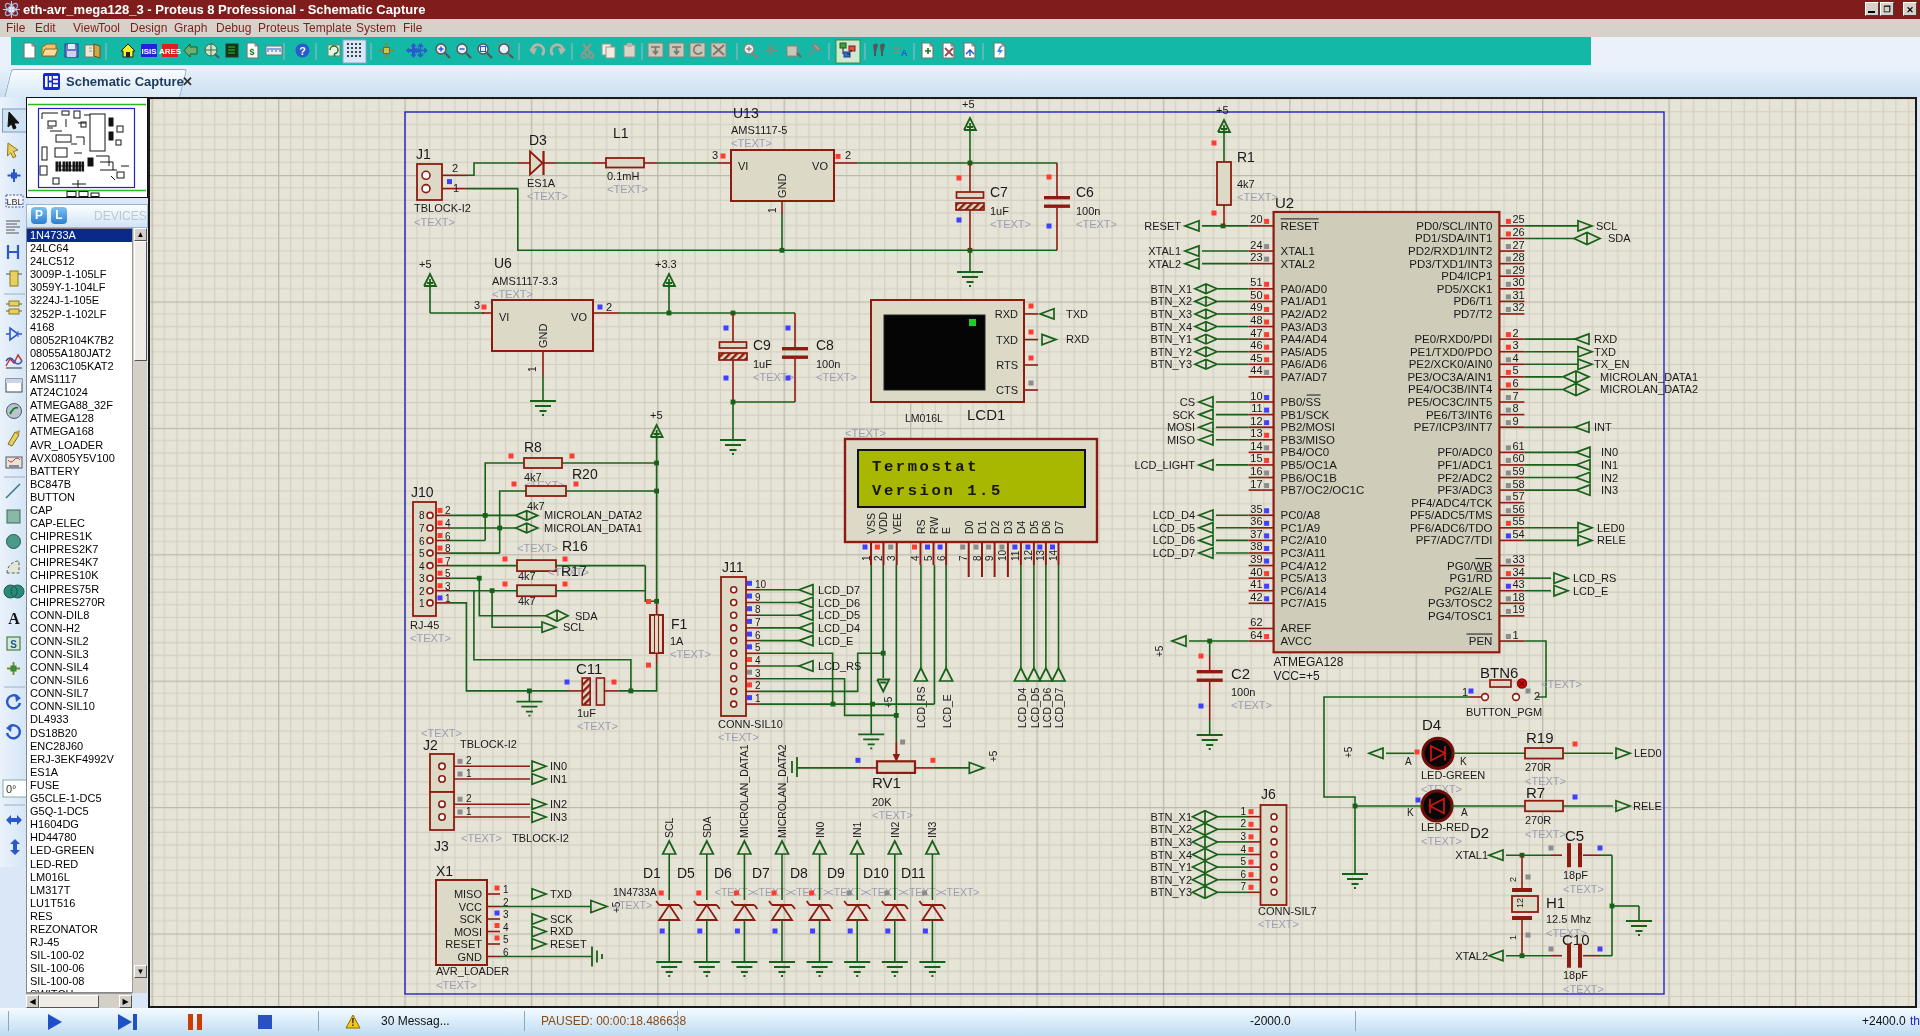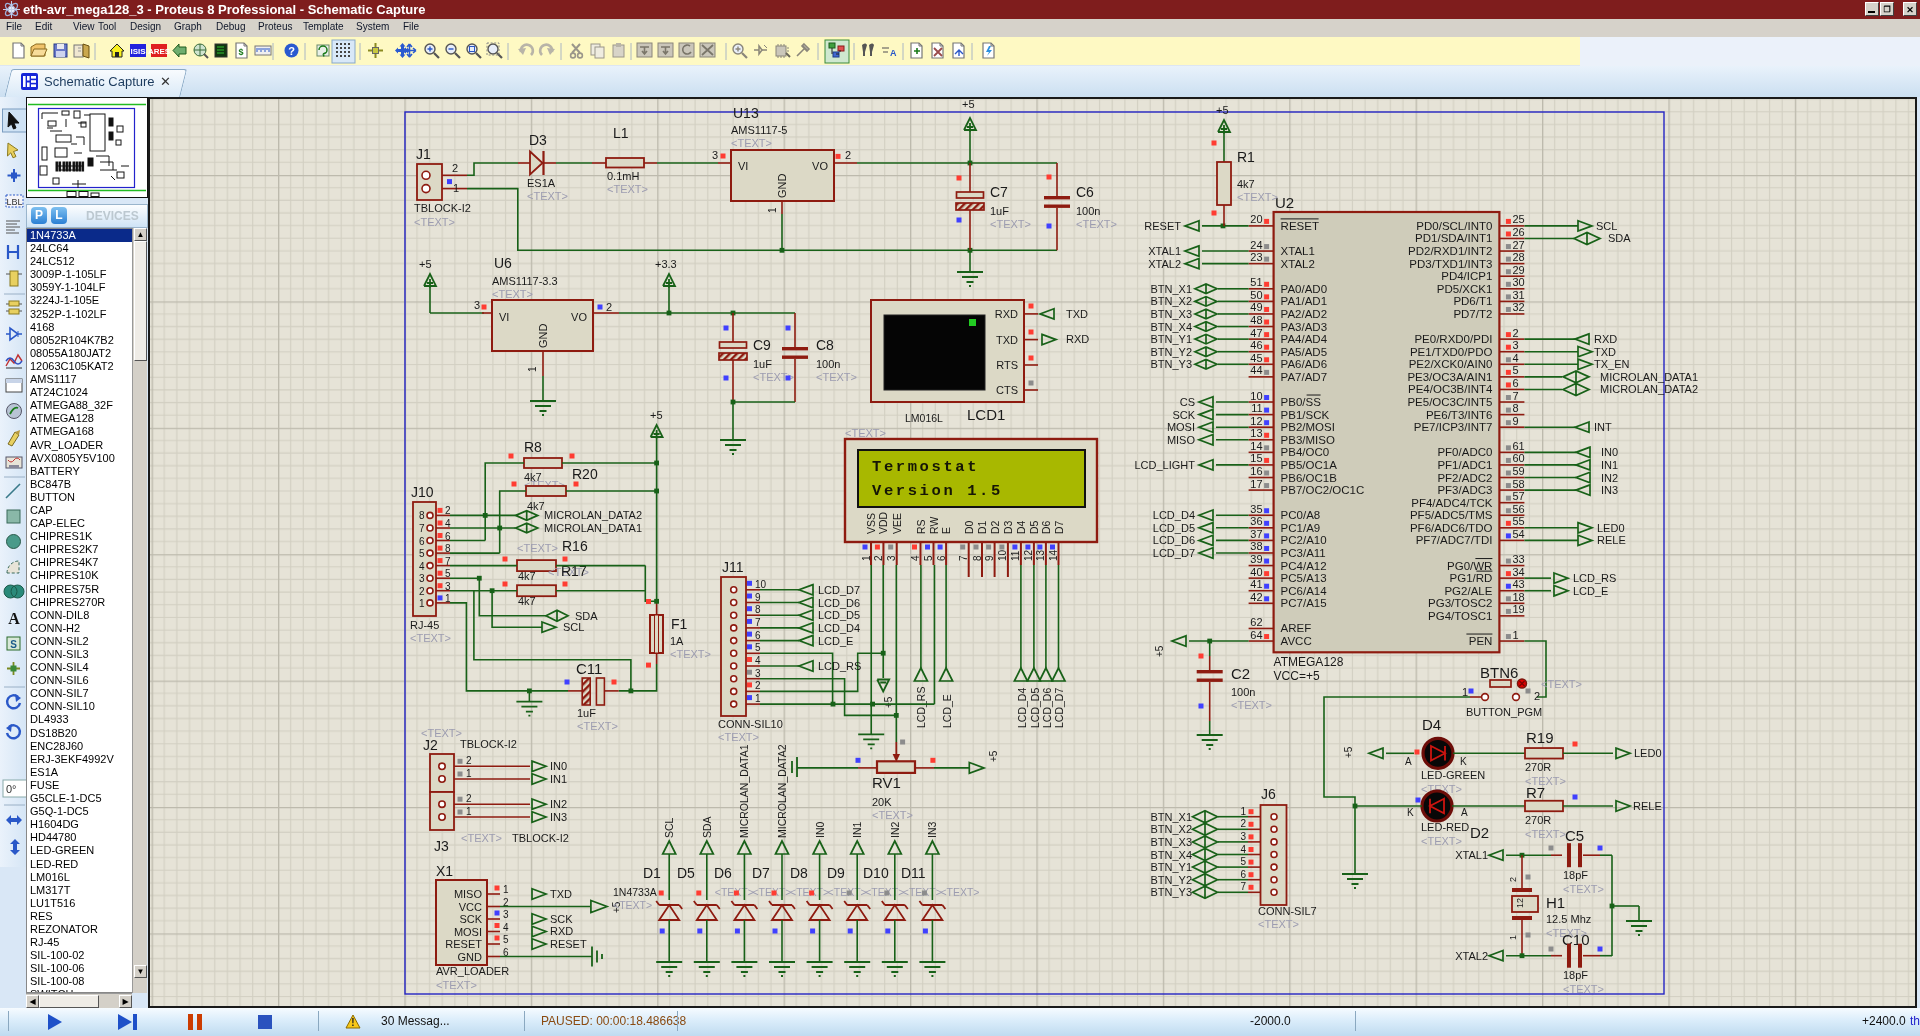--- a/index.html
+++ b/index.html
@@ -1,22 +1,22 @@
 <!DOCTYPE html>
 <html><head><meta charset="utf-8"><style>
 *{margin:0;padding:0;box-sizing:border-box}
 html,body{width:1920px;height:1036px;overflow:hidden;font-family:"Liberation Sans",sans-serif;background:#ebf1fa}
 .abs{position:absolute}
 #titlebar{position:absolute;left:0;top:0;width:1920px;height:19px;background:#7f1d1d;color:#fff;font-weight:bold;font-size:13px}
-#menubar{position:absolute;left:0;top:19px;width:1920px;height:18px;background:#d6d2ca;font-size:10px;color:#0f172a}
+#menubar{position:absolute;left:0;top:19px;width:1920px;height:18px;background:#d6d2ca;font-size:12px;color:#7f1d1d}
 #menubar span{position:absolute;top:2px}
-#toolbar{position:absolute;left:0;top:37px;width:1580px;height:29px;background:#fef9c3;border-bottom:1px solid #dde6f2}
+#toolbar{position:absolute;left:11px;top:37px;width:1580px;height:29px;background:#14b8a6;border-bottom:1px solid #dde6f2}
 #tabbar{position:absolute;left:0;top:66px;width:1920px;height:31px;background:linear-gradient(#e9f2fb,#cbdff1)}
 #tab{position:absolute;left:4px;top:3px;width:176px;height:29px;background:linear-gradient(#f8fbfe,#d9e9f7);border:1px solid #8aa9c5;border-bottom:none;border-radius:3px 3px 0 0;transform:skewX(-14deg);transform-origin:bottom left}
-#tabc{position:absolute;left:2px;top:69px;width:176px;height:26px;font-size:13px;font-weight:normal;color:#1c3b5e}
+#tabc{position:absolute;left:24px;top:69px;width:176px;height:26px;font-size:13px;font-weight:bold;color:#1c3b5e}
 #main{position:absolute;left:0;top:97px;width:1920px;height:911px;background:#d9e7f6}
 #lefttoolbg{position:absolute;left:0;top:0;width:29px;height:770px;background:linear-gradient(90deg,#eaf2fb,#d3e4f5)}
 #statusbar{position:absolute;left:0;top:1008px;width:1920px;height:28px;background:linear-gradient(#f6fbff 0%,#ddeefb 40%,#bfdbf0 100%);font-size:12px}
 #devlist{font-size:11px;line-height:13.1px;color:#000;padding-left:3px;overflow:hidden}
 .listsel{background:#0a2a8a;color:#fff;margin-left:-3px;padding-left:3px}
 #edit{position:absolute;left:148px;top:97px;width:1769px;height:911px;background:#e5e2d6;border-top:2px solid #1a1a1a;border-left:2px solid #1a1a1a;border-right:2px solid #1a1a1a;border-bottom:2px solid #1a1a1a}
 #vscroll{position:absolute;left:132px;top:131px;width:15px;height:765px;background:#d4d0c8;border-left:1px solid #999}
 </style></head><body>
 <div id="titlebar">
  <svg class="abs" style="left:3px;top:1px" width="17" height="17" viewBox="0 0 16 16">
@@ -446,21 +446,21 @@
         </g>
         <g fill="none" stroke="#151515" stroke-width="1">
           <rect x="40" y="93.5" width="9" height="5"></rect>
           <rect x="52" y="93.5" width="9" height="5"></rect>
           <rect x="64" y="95" width="8" height="3.5"></rect>
         </g>
       </svg></div>
  <div class="abs" style="left:26px;top:107px;width:122px;height:24px;background:linear-gradient(#fdfeff,#cfe4f6);border:1px solid #9ab5cc">
    <span class="abs" style="left:4px;top:2px;width:16px;height:17px;background:linear-gradient(#7ec0f0,#2a7fd4);border-radius:4px;color:#fff;font-weight:bold;font-size:12px;text-align:center;line-height:17px">P</span>
    <span class="abs" style="left:24px;top:2px;width:16px;height:17px;background:linear-gradient(#7ec0f0,#2a7fd4);border-radius:4px;color:#fff;font-weight:bold;font-size:12px;text-align:center;line-height:17px">L</span>
-   <span class="abs" style="left:59px;top:4px;color:#bcc8d0;font-size:12px;font-weight:bold">DEVICES</span>
+   <span class="abs" style="left:67px;top:4px;color:#bcc8d0;font-size:12px;font-weight:normal">DEVICES</span>
  </div>
  <div class="abs" id="devlist" style="left:26px;top:131px;width:107px;height:765px;background:#fff;border:1px solid #888;border-right:none">
       <div class="listsel">1N4733A</div>
       <div>24LC64</div>
       <div>24LC512</div>
       <div>3009P-1-105LF</div>
       <div>3059Y-1-104LF</div>
       <div>3224J-1-105E</div>
       <div>3252P-1-102LF</div>
       <div>4168</div>

